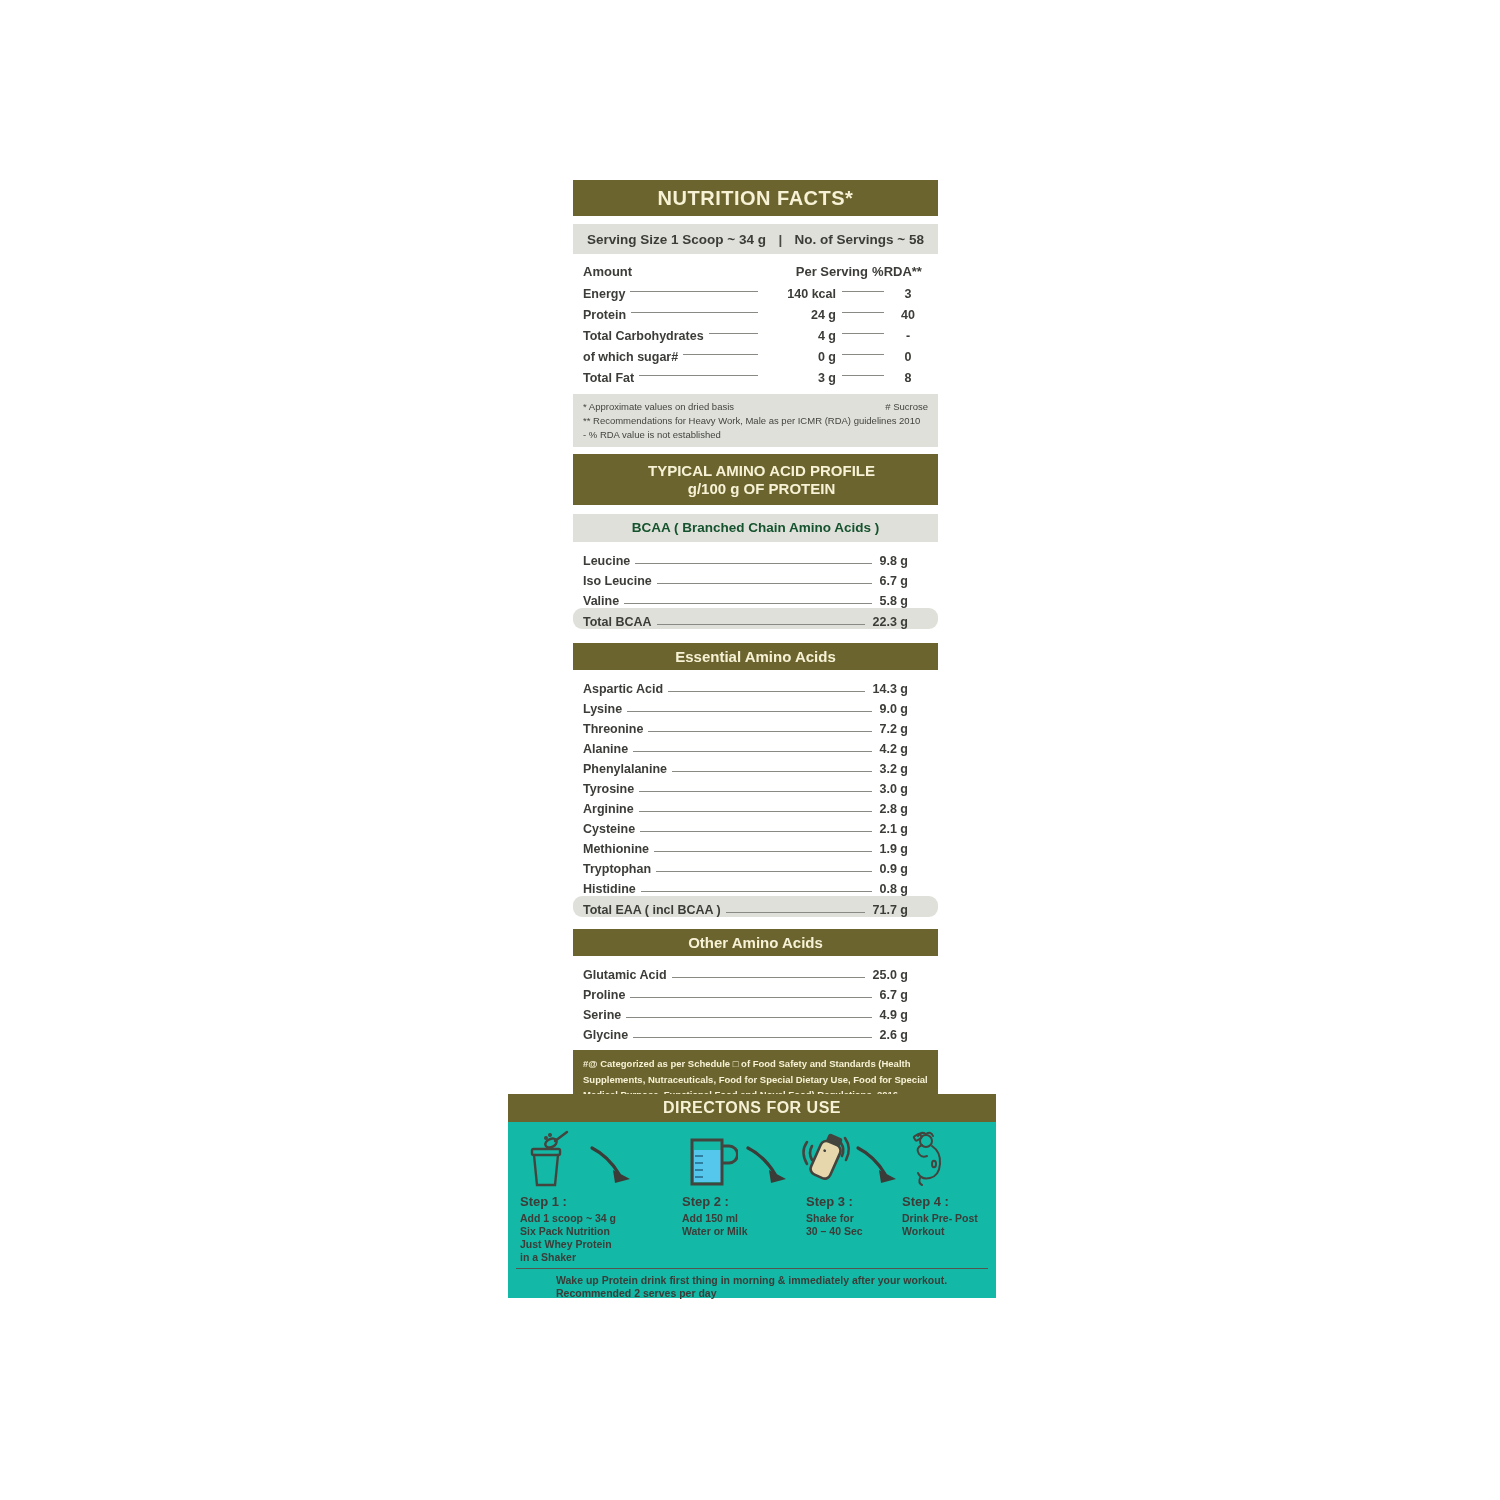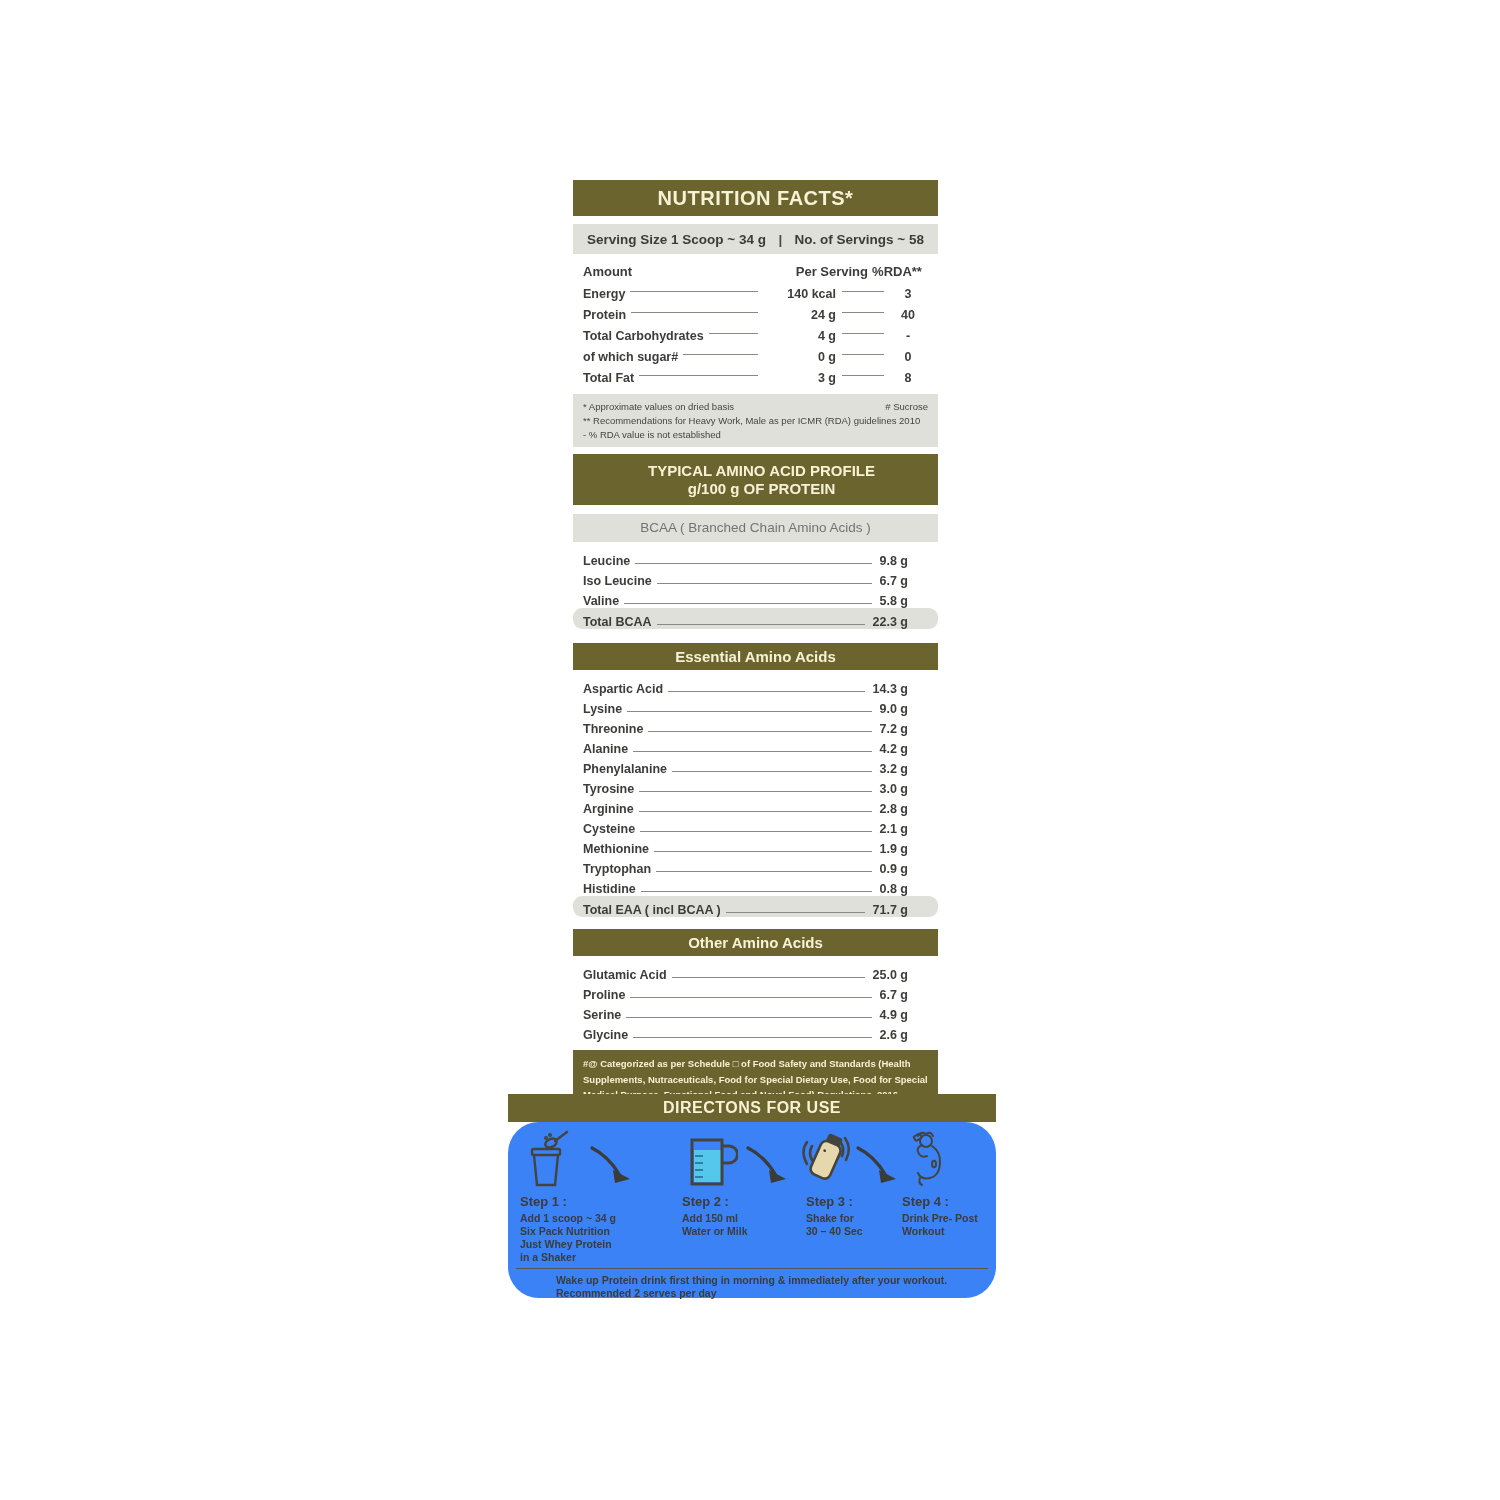--- a/index.html
+++ b/index.html
@@ -31,39 +31,39 @@
   .nf-row .leader { flex:1; border-bottom:1.5px solid #8a8a84; margin:0 6px 4px 5px; }
   .nf-row .value { width:72px; text-align:right; }
   .nf-row .leader2 { width:42px; border-bottom:1.5px solid #8a8a84; margin:0 6px 4px 6px; }
   .nf-row .rda { width:36px; text-align:center; }
 
   .footnotes { margin-top:6px; padding:6px 10px 5px 10px; font-size:9.5px; line-height:14px; color:#45453f; }
   .fn-line1 { display:flex; justify-content:space-between; }
 
   .profile-title { margin-top:7px; padding:8px 0 7px 12px; font-size:15px; font-weight:bold; line-height:18px; }
 
-  .sub-bar { margin-top:9px; height:28px; line-height:28px; font-size:13.5px; font-weight:normal; color:#737373; }
+  .sub-bar { margin-top:9px; height:28px; line-height:28px; font-size:13.5px; font-weight:bold; color:#14532d; }
 
   .aa-rows { margin-top:6px; }
   .aa-row { display:flex; align-items:flex-end; height:20px; padding:0 30px 0 10px;
             font-size:12.5px; font-weight:bold; }
   .aa-row .leader { flex:1; border-bottom:1.5px solid #8a8a84; margin:0 8px 4px 5px; }
   .aa-row .value { text-align:right; white-space:nowrap; }
   .total-row { height:21px; padding-top:1px;border-radius:9px; }
 
   .section-bar { height:27px; line-height:27px; font-size:15px; font-weight:bold; }
   .mt14 { margin-top:14px; } .mt12 { margin-top:12px; }
 
   .category-note { margin-top:8px; padding:6px 10px; font-size:9.5px; font-weight:bold;
                    line-height:15.5px; text-align:left; }
 
   
   .directions { position:absolute; left:508px; top:1094px; width:488px; }
   .dir-title { height:28px; line-height:28px; font-size:16px; font-weight:bold; letter-spacing:0.5px; }
-  .dir-body { position:relative; height:176px; background:#3b82f6;border-radius:31px; }
+  .dir-body { position:relative; height:176px; background:#14b8a6; }
 
   .icon { position:absolute; top:8px; }
   .icon-shaker { left:14px; }
   .icon-jug { left:176px; }
   .icon-shake { left:290px; }
   .icon-person { left:396px; }
   .arrow { position:absolute; top:22px; }
   .arrow1 { left:78px; } .arrow2 { left:234px; } .arrow3 { left:344px; }
 
   .step { position:absolute; top:72px; text-align:left; }

